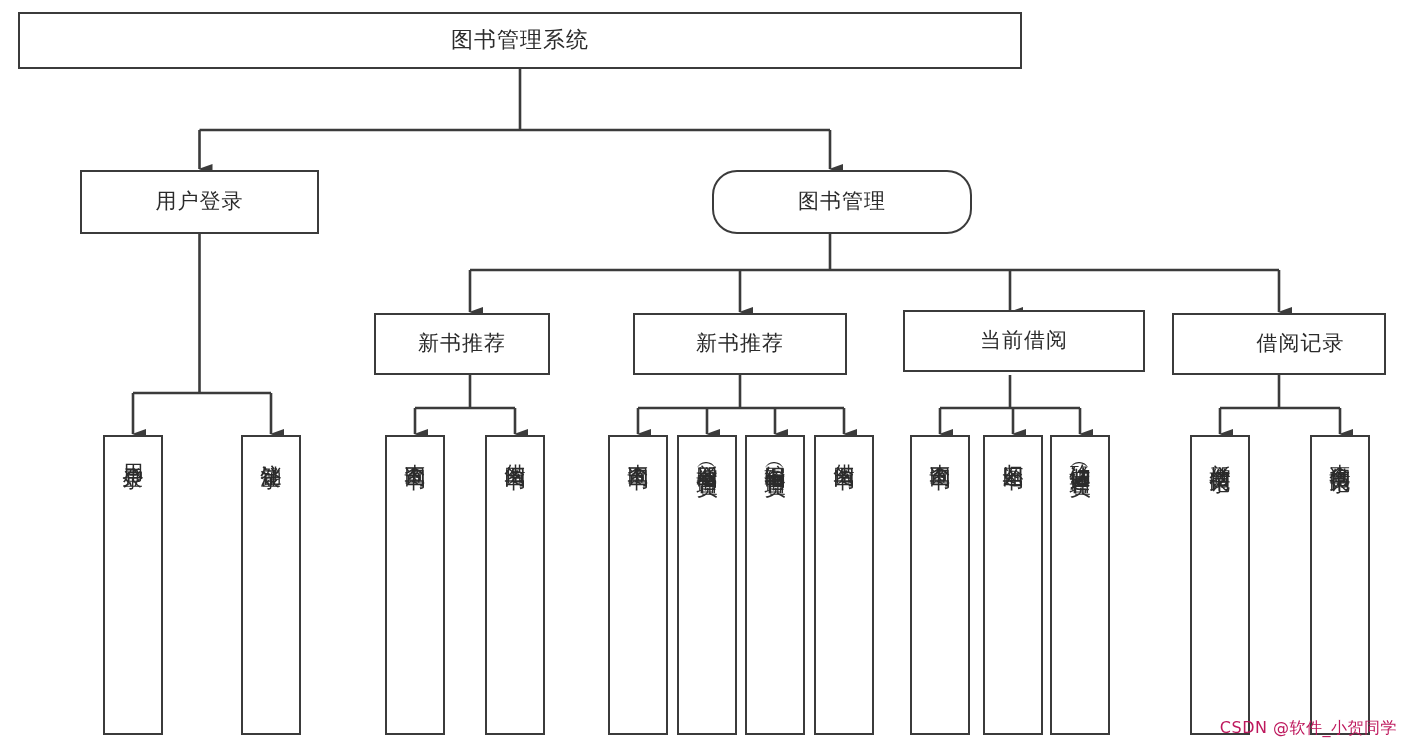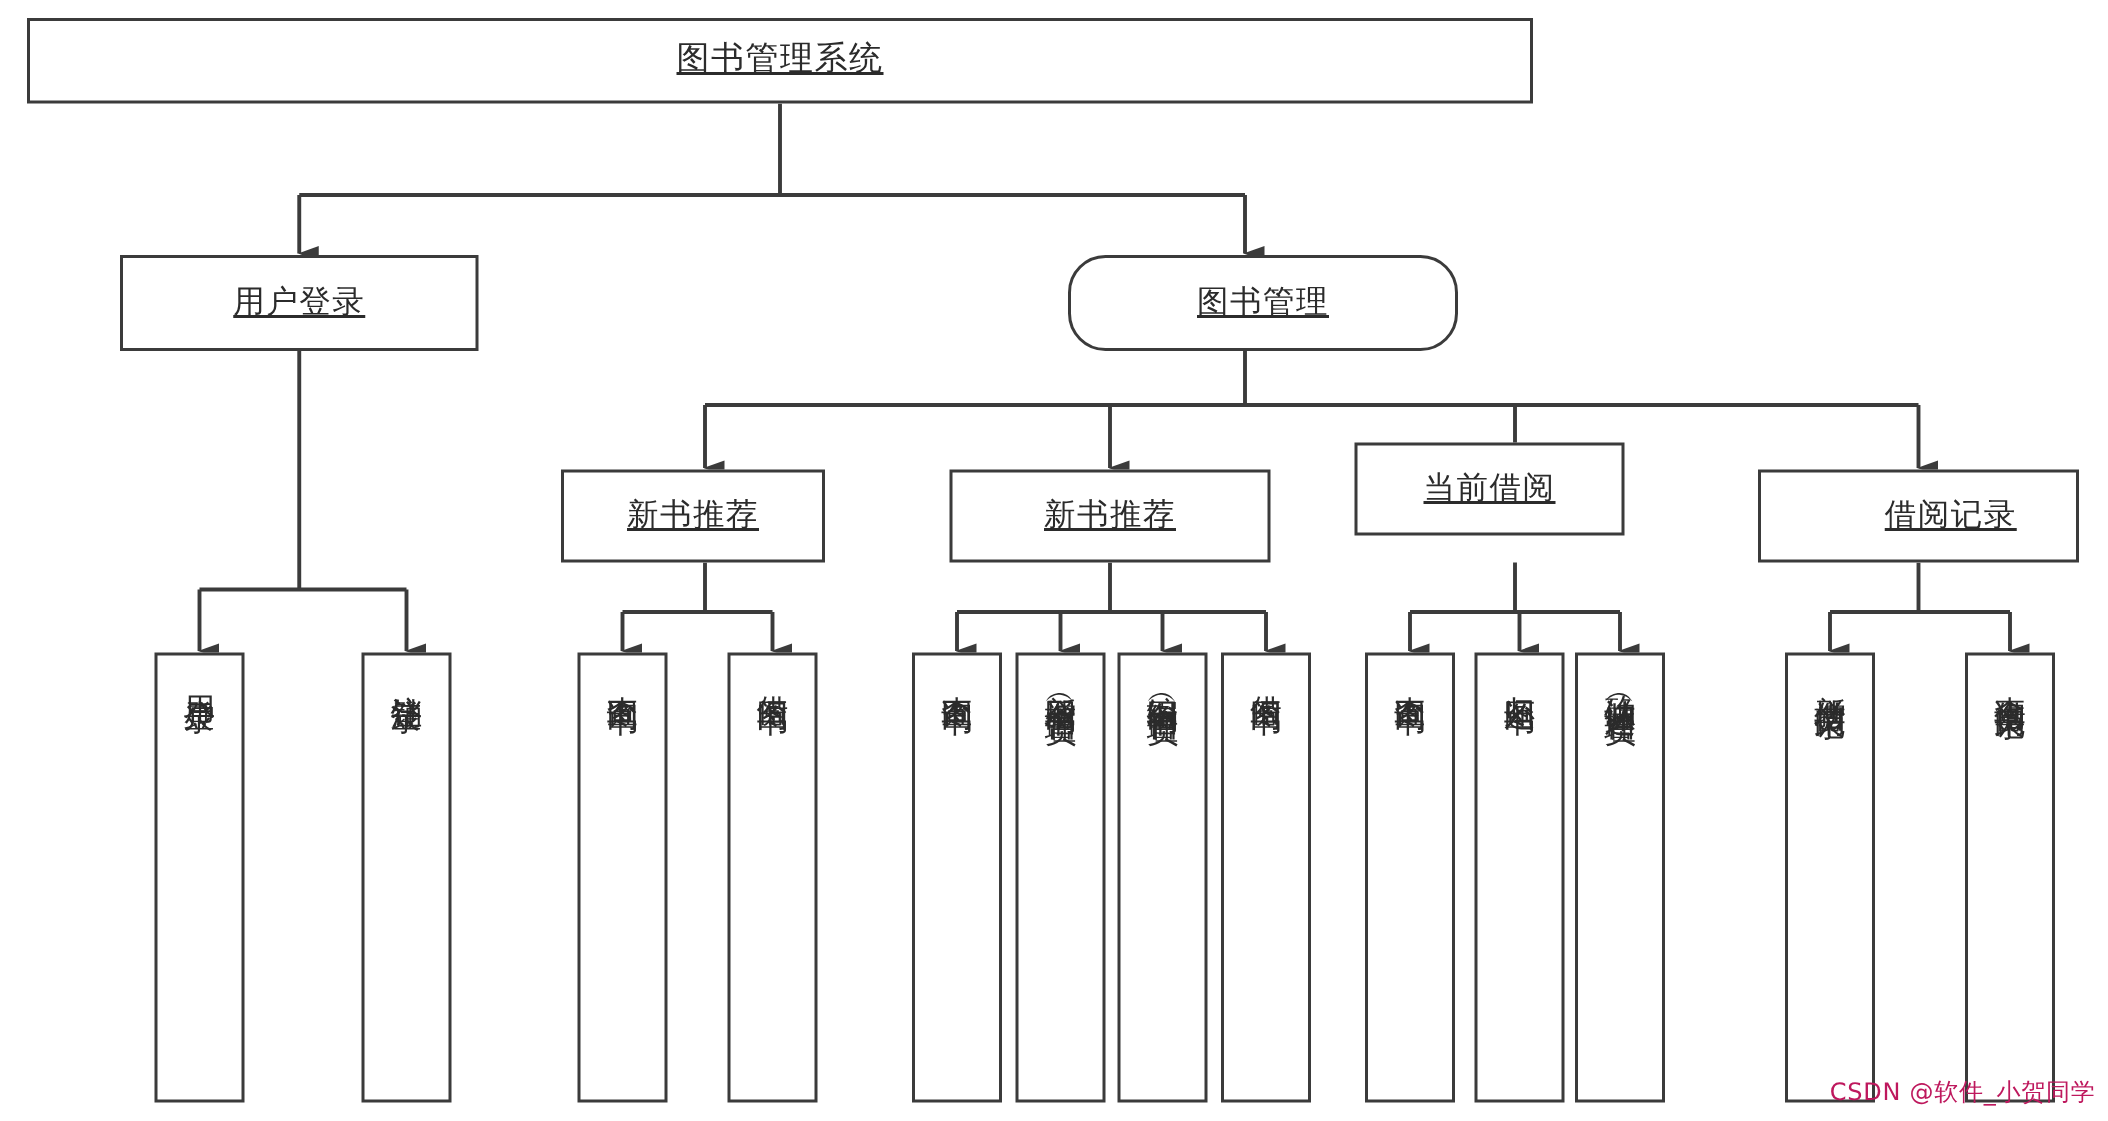--- a/index.html
+++ b/index.html
@@ -33,21 +33,20 @@
     background: #ffffff;
     display: flex;
     align-items: center;
     justify-content: center;
     color: #2b2b2b;
   }
   .node.horiz {
     font-size: 21px;
     letter-spacing: 1px;
     line-height: 1.2;
-    text-decoration: underline;
   }
   .node.root {
     font-size: 22px;
   }
   .node.vert {
     align-items: flex-start;
     justify-content: center;
     padding-top: 10px;
   }
   .vlabel {
@@ -128,21 +127,21 @@
       </div>
       <div class="node horiz" style="left: 712px; top: 170px; width: 260px; height: 64px; border-radius: 25px;">
         <span>图书管理</span>
       </div>
       <div class="node horiz" style="left: 374px; top: 313px; width: 176px; height: 62px;">
         <span>新书推荐</span>
       </div>
       <div class="node horiz" style="left: 633px; top: 313px; width: 214px; height: 62px;">
         <span>新书推荐</span>
       </div>
-      <div class="node horiz" style="left: 903px; top: 295px; width: 180px; height: 62px;">
+      <div class="node horiz" style="left: 903px; top: 310px; width: 242px; height: 62px;">
         <span>当前借阅</span>
       </div>
       <div class="node horiz" style="left: 1172px; top: 313px; width: 214px; height: 62px; padding-left: 43px;">
         <span>借阅记录</span>
       </div>
       <div class="node vert" style="left: 103px; top: 435px; width: 60px; height: 300px;">
         <span class="vlabel">用户登录</span>
       </div>
       <div class="node vert" style="left: 241px; top: 435px; width: 60px; height: 300px;">
         <span class="vlabel">注销登录</span>

